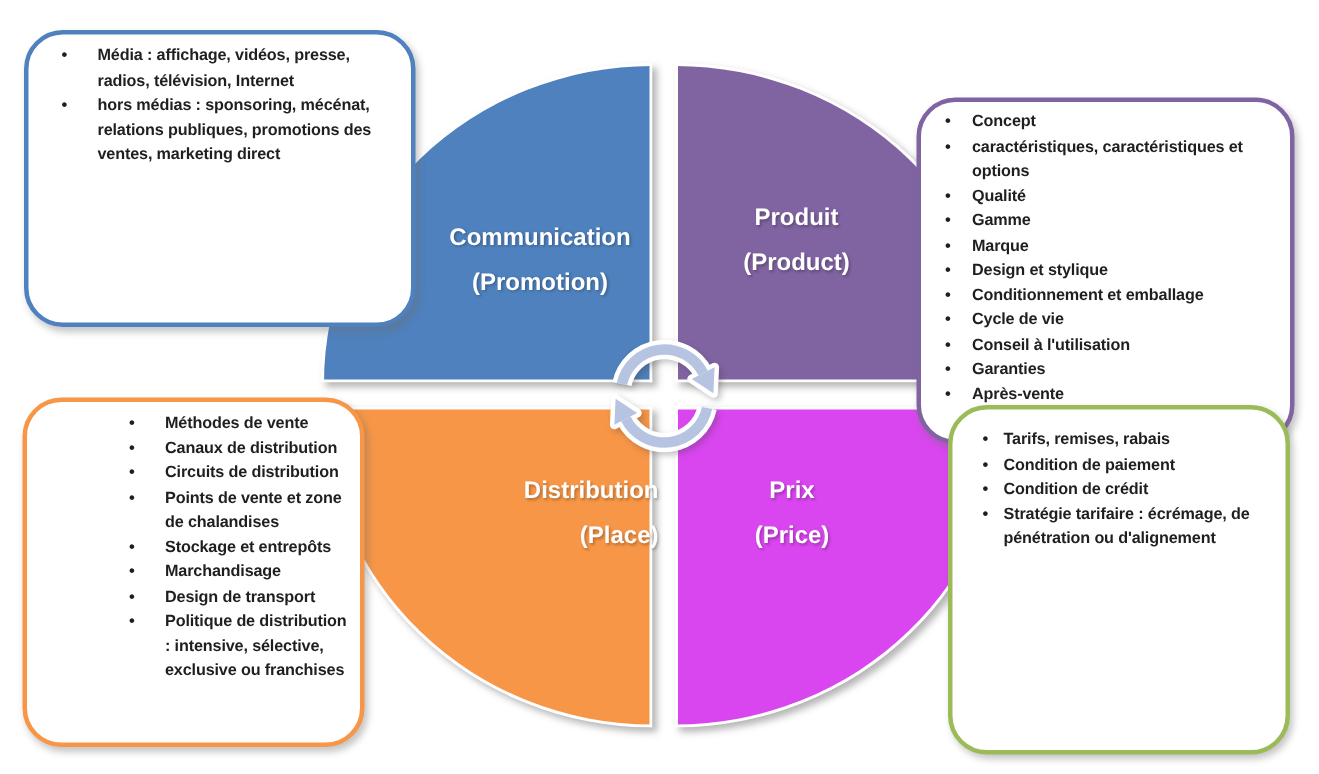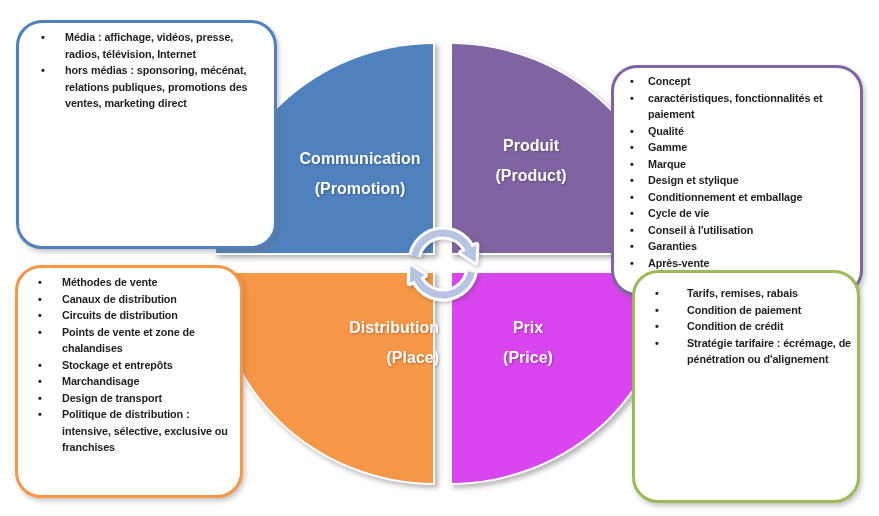--- a/index.html
+++ b/index.html
@@ -23,38 +23,38 @@
   }
   .q-tl .qlabel{top:100px;right:-12px;}
   .q-tr .qlabel{top:87px;left:-6px;}
   .q-bl .qlabel{top:40px;right:-6px;text-align:right;}
   .q-br .qlabel{top:40px;left:-9px;}
   
   .box{
     position:absolute;box-sizing:border-box;background:#ffffff;border:3px solid #888;
     border-radius:26px;box-shadow:2px 3px 5px rgba(110,110,110,.4);z-index:2;
   }
-  .b-tl{left:16px;top:20px;width:261px;height:229px;}
+  .b-tl{left:16px;top:20px;width:261px;height:198px;}
   .b-tr{left:611px;top:21px;width:252px;height:231px;}
-  .b-bl{left:15px;top:265px;width:228px;height:233px;}
+  .b-bl{left:15px;top:265px;width:228px;height:233px;padding-left:48px;}
   .b-br{left:632px;top:270px;width:228px;height:233px;}
   .box ul{
     list-style:none;margin:0;color:#1f1f1f;font-weight:bold;
     font-size:10.8px;line-height:16.5px;letter-spacing:-0.1px;
   }
   .box li{position:relative;}
   .box li::before{content:"\2022";position:absolute;font-size:11px;}
   .b-tl ul{padding:6px 8px 0 0;}
   .b-tl li{padding-left:46px;}  .b-tl li::before{left:22px;}
   .b-tr ul{padding:5px 4px 0 0;}
   .b-tr li{padding-left:34px;}  .b-tr li::before{left:16px;}
   .b-bl ul{padding:6px 4px 0 0;}
   .b-bl li{padding-left:44px;}  .b-bl li::before{left:20px;}
   .b-br ul{padding:12px 4px 0 0;}
-  .b-br li{padding-left:52px;}  .b-br li::before{left:20px;}
+  .b-br li{padding-left:34px;}  .b-br li::before{left:20px;}
   
   .cycle{
     position:absolute;left:388px;top:209px;width:110px;height:110px;z-index:3;
     filter:drop-shadow(2px 2px 2px rgba(60,60,60,.3));
   }
 </style>
 </head>
 <body>
 
 <div class="stage">
@@ -86,21 +86,21 @@
 
   <div class="box b-tl" style="border-color: rgb(78, 129, 189);">
     <ul>
         <li>Média : affichage, vidéos, presse, radios, télévision, Internet</li>
         <li>hors médias : sponsoring, mécénat, relations publiques, promotions des ventes, marketing direct</li>
       </ul>
   </div>
   <div class="box b-tr" style="border-color: rgb(128, 100, 162); margin-top: 44px;">
     <ul>
         <li>Concept</li>
-        <li>caractéristiques, fonctionnalités et paiement</li>
+        <li>caractéristiques, caractéristiques et options</li>
         <li>Qualité</li>
         <li>Gamme</li>
         <li>Marque</li>
         <li>Design et stylique</li>
         <li>Conditionnement et emballage</li>
         <li>Cycle de vie</li>
         <li>Conseil à l'utilisation</li>
         <li>Garanties</li>
         <li>Après-vente</li>
       </ul>

